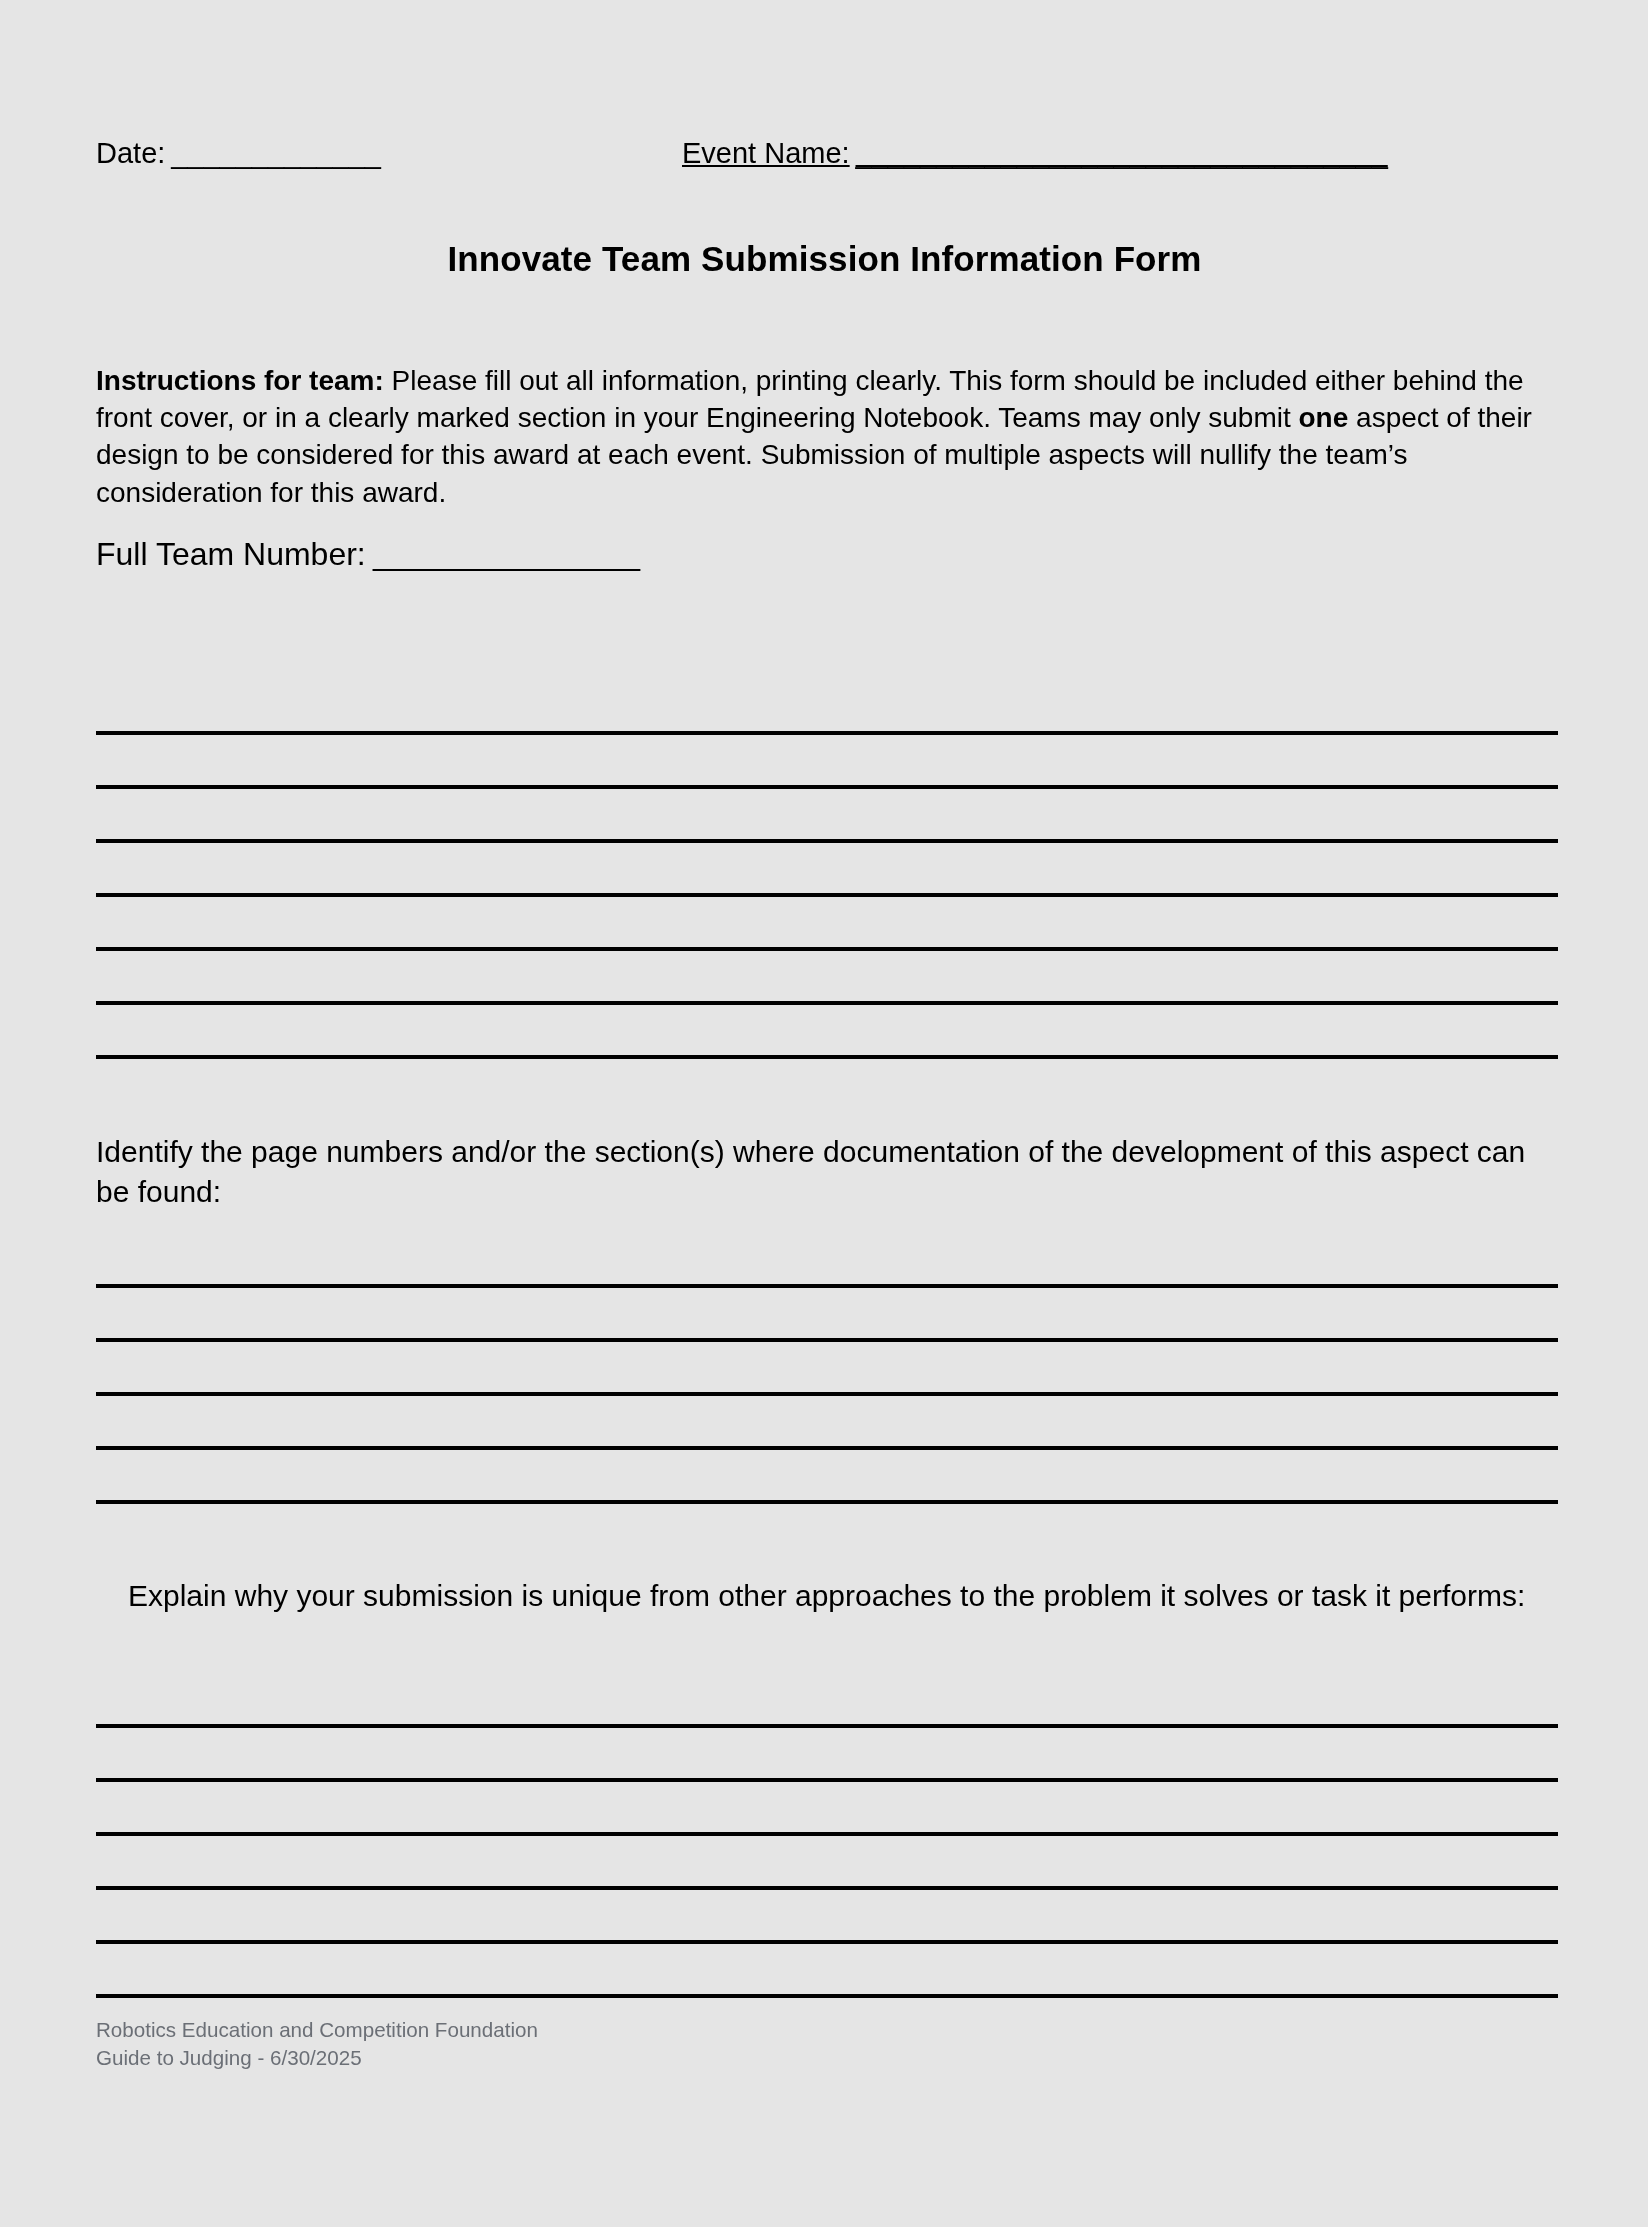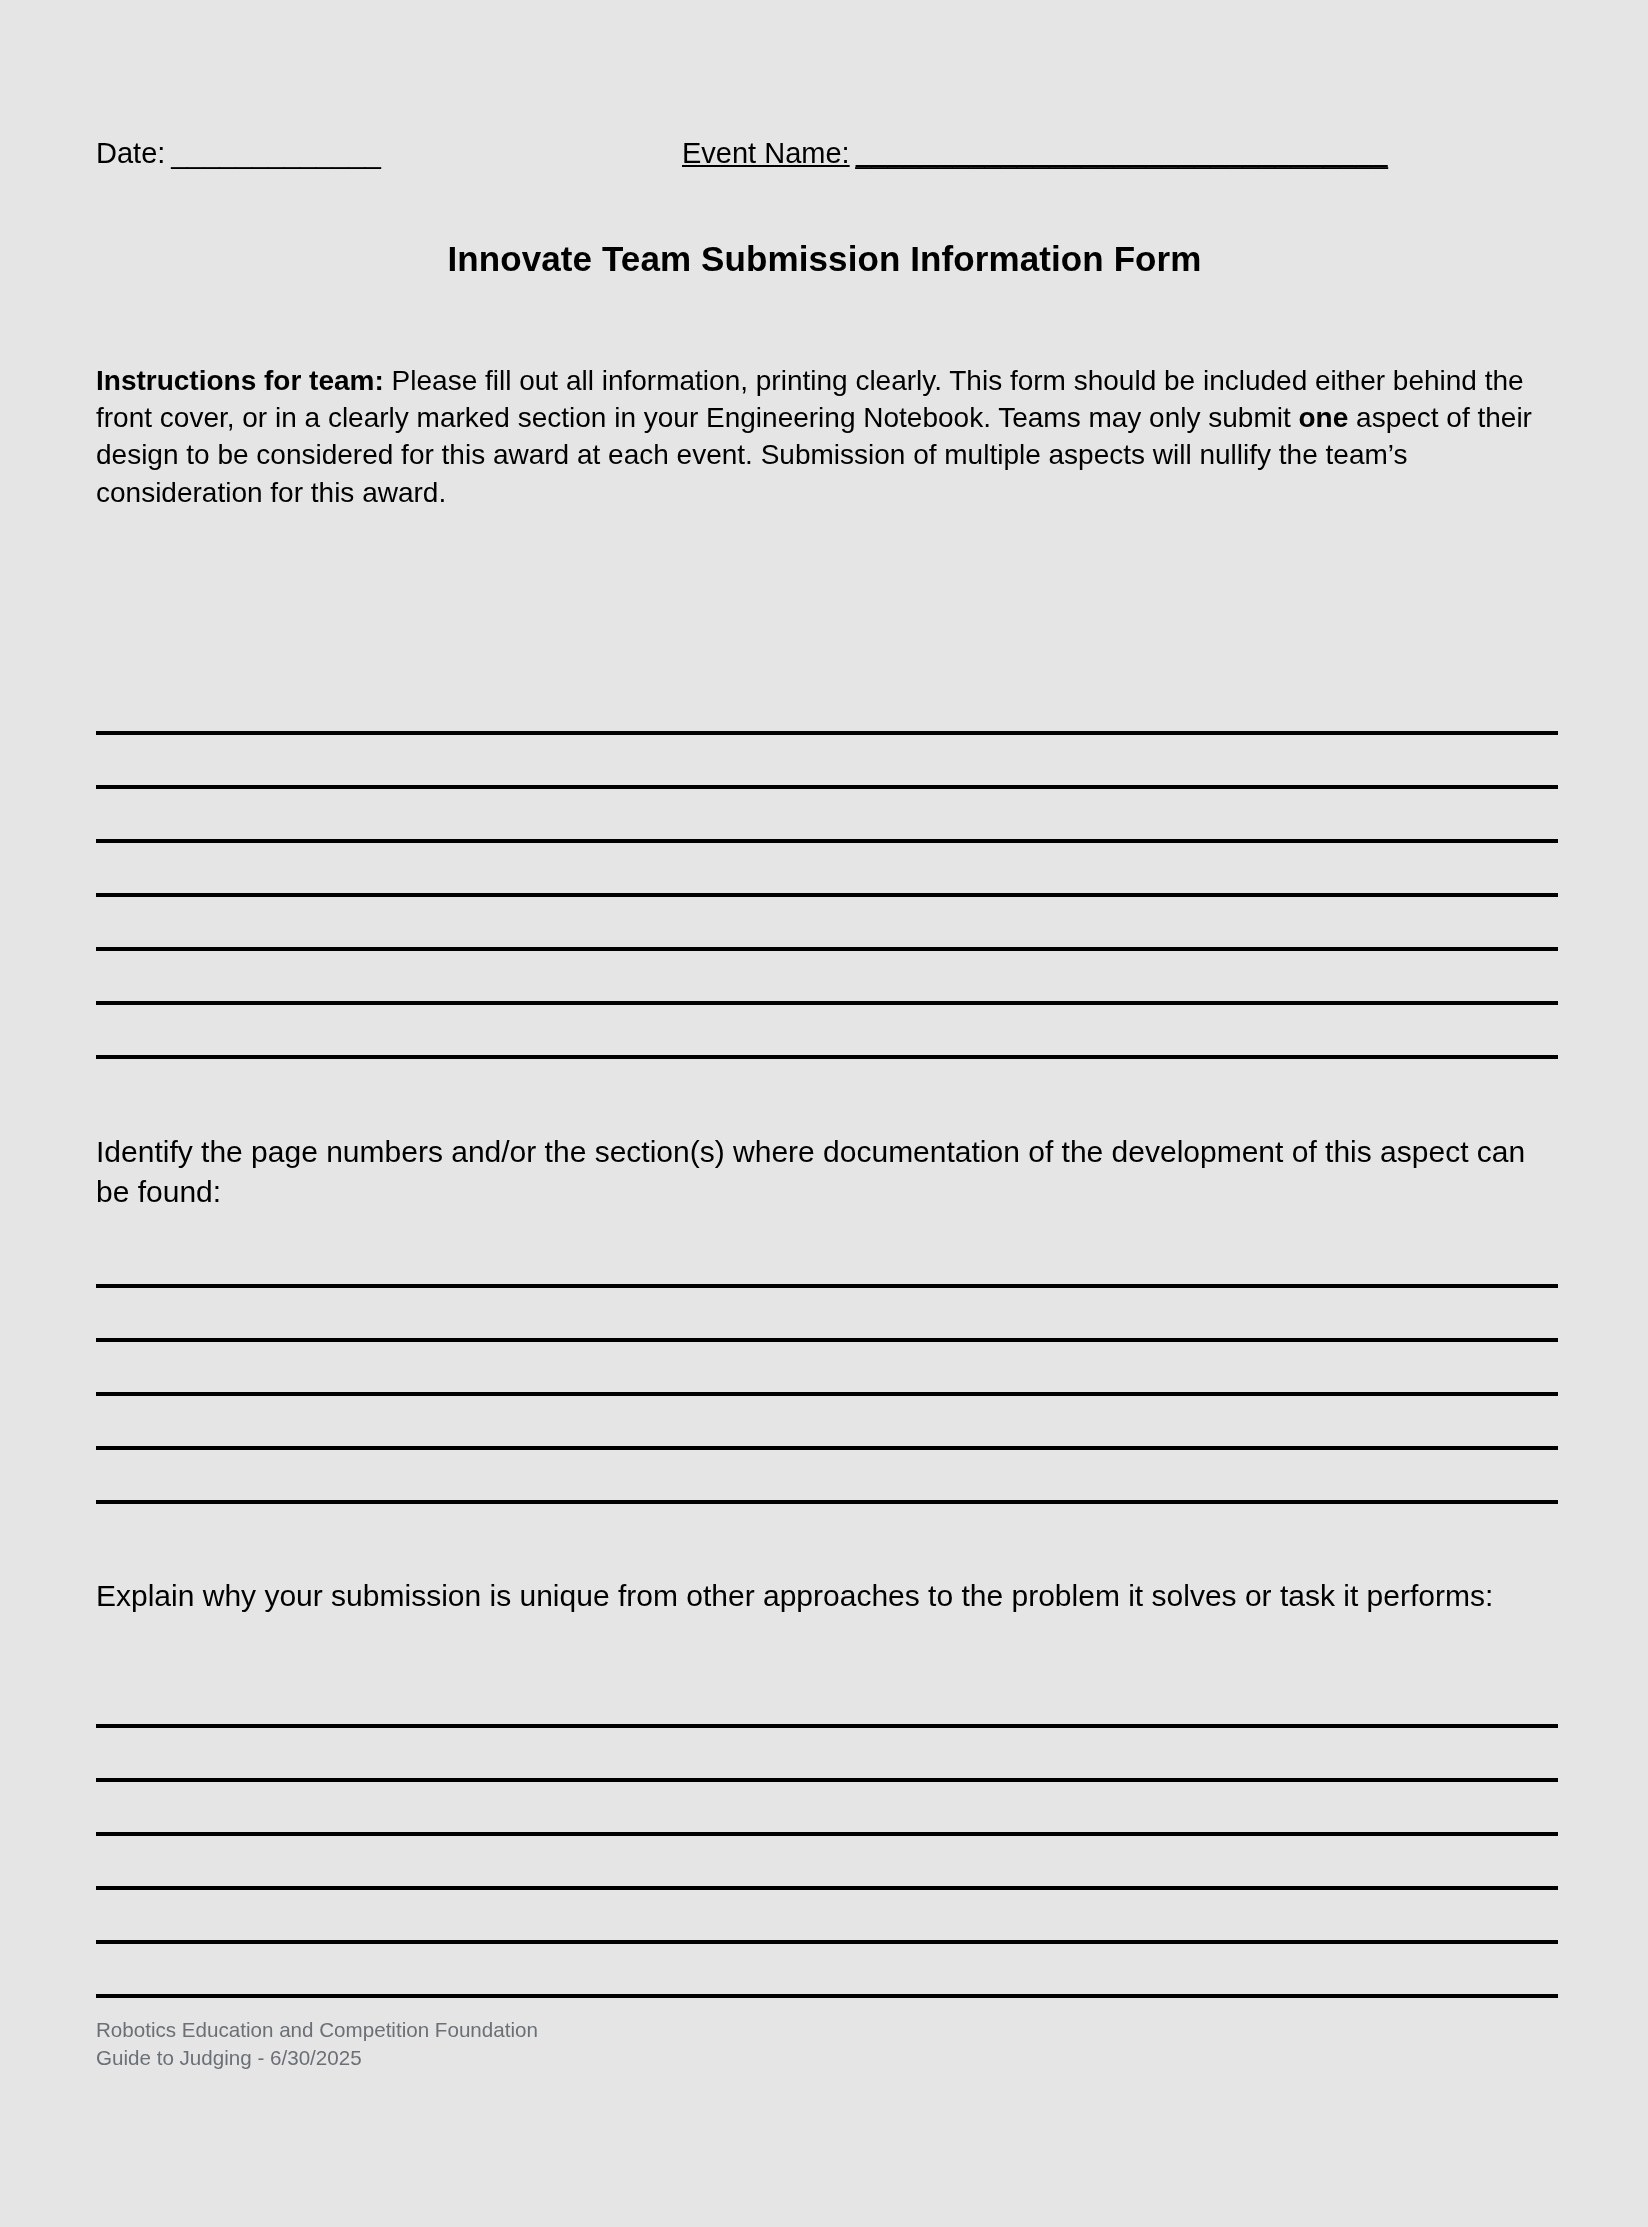--- a/index.html
+++ b/index.html
@@ -86,21 +86,21 @@
   
   .prompt {
     position: absolute;
     left: 96px;
     width: 1462px;
     font-size: 30px;
     line-height: 1.33;
   }
   .prompt-1 { top: 643px; }
   .prompt-2 { top: 1132px; }
-  .prompt-3 { top: 1576px; }
+  .prompt-3 { top: 1576px; margin-left: 32px; }
   
   .rules {
     position: absolute;
     left: 96px;
     width: 1462px;
   }
   .rules-1 { top: 731px; }
   .rules-2 { top: 1284px; }
   .rules-3 { top: 1724px; }
   .rule {
@@ -140,20 +140,24 @@
     <div class="meta-field event-field">
       <span class="meta-label">Event Name:</span>
       <span class="meta-blank">_________________________________</span>
     </div>
   </div>
 
   <div class="form-title">Innovate Team Submission Information Form</div>
 
   <p class="instructions"><b>Instructions for team:</b><span> Please fill out all information, printing clearly. This form should be included either behind the front cover, or in a clearly marked section in your Engineering Notebook. Teams may only submit </span><b>one</b><span> aspect of their design to be considered for this award at each event. Submission of multiple aspects will nullify the team’s consideration for this award.</span></p>
 
+  <div class="team-number-row">
+    <span>Full Team Number:</span>
+    <span class="team-number-blank">_______________</span>
+  </div>
 
   <div class="rules rules-1">
     <div class="rule"></div>
     <div class="rule"></div>
     <div class="rule"></div>
     <div class="rule"></div>
     <div class="rule"></div>
     <div class="rule"></div>
     <div class="rule"></div>
   </div>

